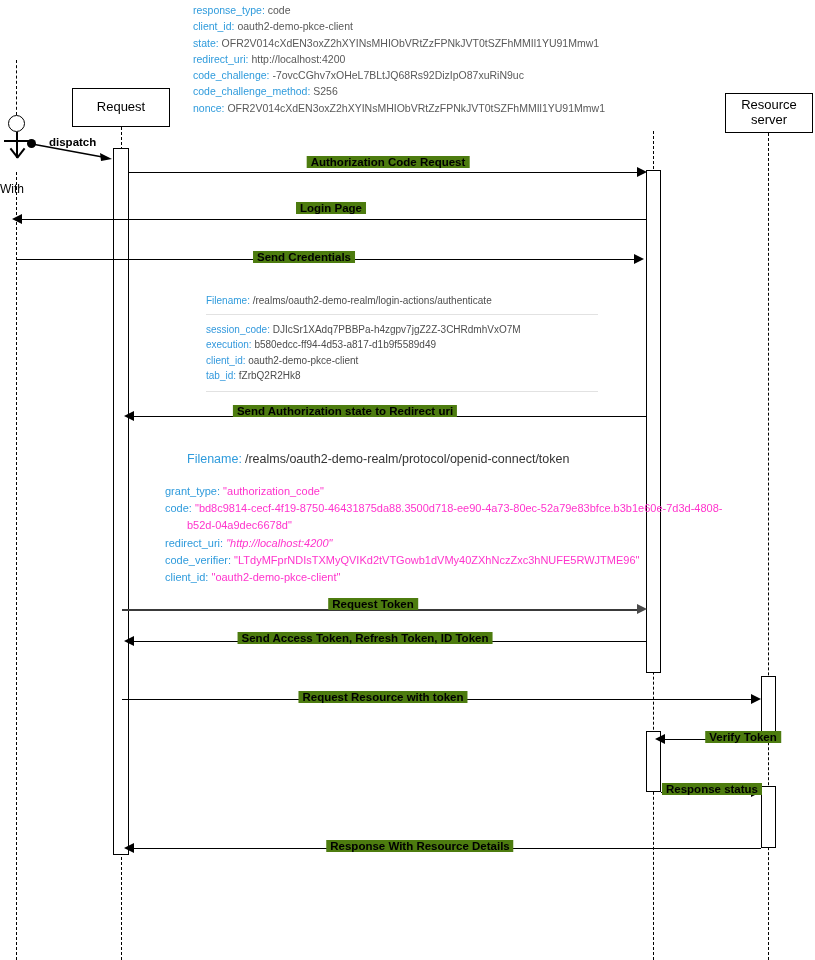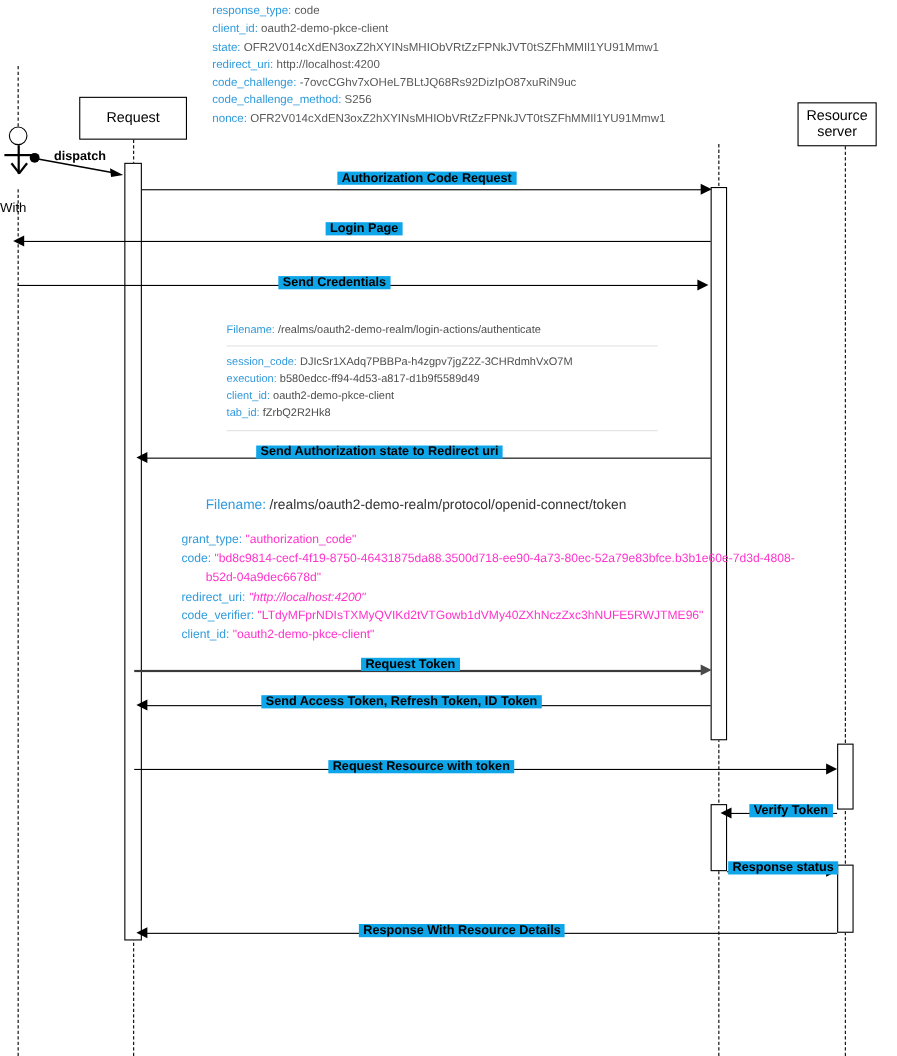--- a/index.html
+++ b/index.html
@@ -20,21 +20,21 @@
 
   
   .msg{position:absolute;height:1px;background:#000;}
   .msg.thick{height:1.6px;background:#3a3a3a;}
   .arrowR{position:absolute;width:0;height:0;border-top:5px solid transparent;
           border-bottom:5px solid transparent;border-left:10px solid #000;}
   .arrowL{position:absolute;width:0;height:0;border-top:5px solid transparent;
           border-bottom:5px solid transparent;border-right:10px solid #000;}
   .arrowR.grey{border-left-color:#4a4a4a;}
   .mlabel{position:absolute;font-size:11.5px;font-weight:bold;color:#000;
-          background:#0ea5e9;padding:0 4px;white-space:nowrap;transform:translateX(-50%);}
+          background:#4d7c0f;padding:0 4px;white-space:nowrap;transform:translateX(-50%);}
 
   
   .dispatch-dot{position:absolute;width:9px;height:9px;border-radius:50%;background:#000;}
   .dispatch-lbl{position:absolute;font-size:11.5px;font-weight:bold;color:#000;}
 
   
   .note{position:absolute;}
   .note .row{white-space:nowrap;line-height:1.55;}
   .k{color:#3399dd;}
   .v{color:#4d4d4d;}
@@ -69,21 +69,21 @@
     <div class="row"><span class="k">code_challenge:</span> <span class="v">-7ovcCGhv7xOHeL7BLtJQ68Rs92DizIpO87xuRiN9uc</span></div>
     <div class="row"><span class="k">code_challenge_method:</span> <span class="v">S256</span></div>
     <div class="row"><span class="k">nonce:</span> <span class="v">OFR2V014cXdEN3oxZ2hXYINsMHIObVRtZzFPNkJVT0tSZFhMMIl1YU91Mmw1</span></div>
   </div>
 
   <div class="pbox" style="left:72px;top:88px;width:98px;height:39px;">
     <span>Request</span>
   </div>
 
 
-  <div class="pbox" style="left:725px;top:93px;width:72px;height:40px;flex-direction:column;">
+  <div class="pbox" style="left:725px;top:93px;width:88px;height:40px;flex-direction:column;">
     <span>Resource</span>
     <span>server</span>
   </div>
 
   <div class="actor-head" style="left:8px;top:115px;"></div>
   <div class="actor-line" style="left:16px;top:132px;width:1.5px;height:26px;"></div>
   <div class="actor-line" style="left:4px;top:140px;width:25px;height:1.5px;"></div>
   <div class="actor-line" style="left:6px;top:157px;width:12px;height:1.5px;transform:rotate(52deg);transform-origin:right center;"></div>
   <div class="actor-line" style="left:17px;top:157px;width:12px;height:1.5px;transform:rotate(-52deg);transform-origin:left center;"></div>
   <div class="actor-label" style="left:0px;top:182px;">With</div>
@@ -156,21 +156,21 @@
   <div class="msg" style="left:129px;top:641px;width:517px;"></div>
   <div class="arrowL" style="left:124px;top:636px;"></div>
   <div class="mlabel" style="left:365px;top:632px;">Send Access Token, Refresh Token, ID Token</div>
 
   <div class="msg" style="left:122px;top:699px;width:631px;"></div>
   <div class="arrowR" style="left:751px;top:694px;"></div>
   <div class="mlabel" style="left:383px;top:691px;">Request Resource with token</div>
 
   <div class="msg" style="left:661px;top:739px;width:100px;"></div>
   <div class="arrowL" style="left:655px;top:734px;"></div>
-  <div class="mlabel" style="left:719px;top:731px;">Verify Token</div>
+  <div class="mlabel" style="left:743px;top:731px;">Verify Token</div>
 
   <div class="msg" style="left:661px;top:792px;width:92px;"></div>
   <div class="arrowR" style="left:751px;top:787px;"></div>
   <div class="mlabel" style="left:712px;top:783px;">Response status</div>
 
   <div class="msg" style="left:129px;top:848px;width:632px;"></div>
   <div class="arrowL" style="left:124px;top:843px;"></div>
   <div class="mlabel" style="left:420px;top:840px;">Response With Resource Details</div>
 
 </div>

